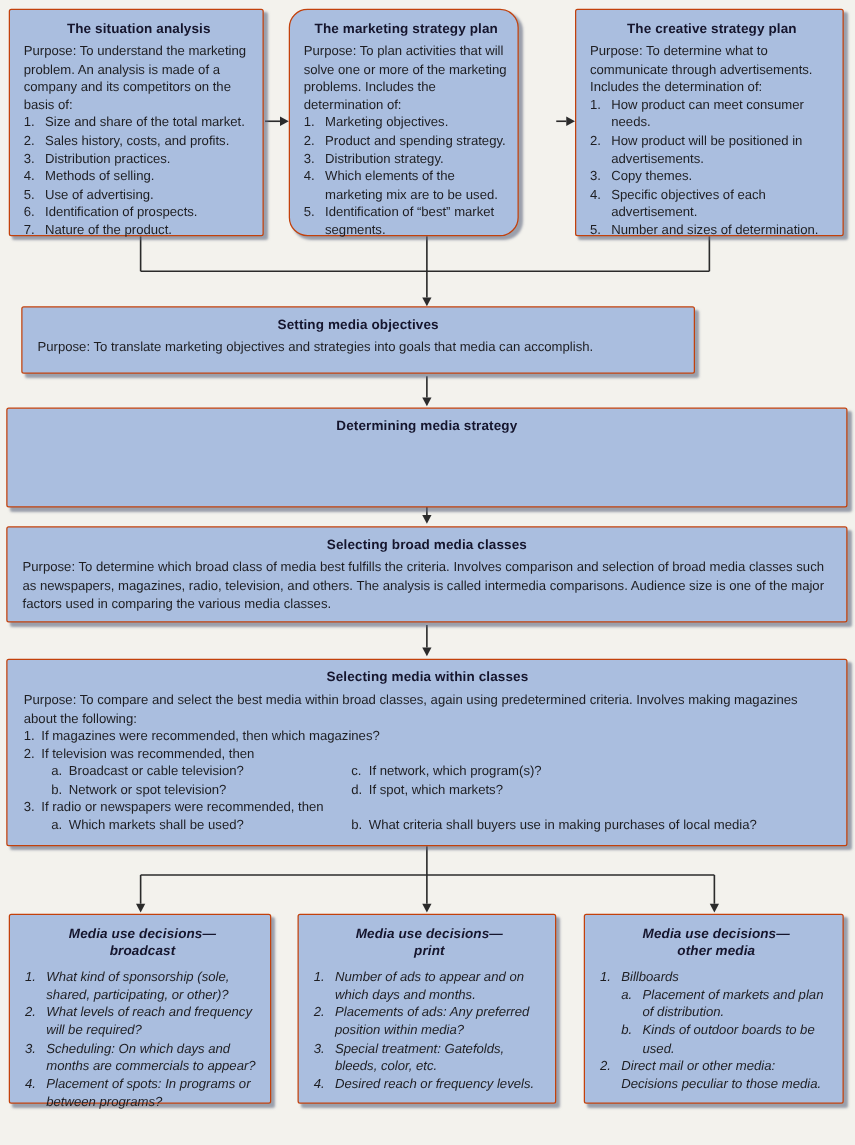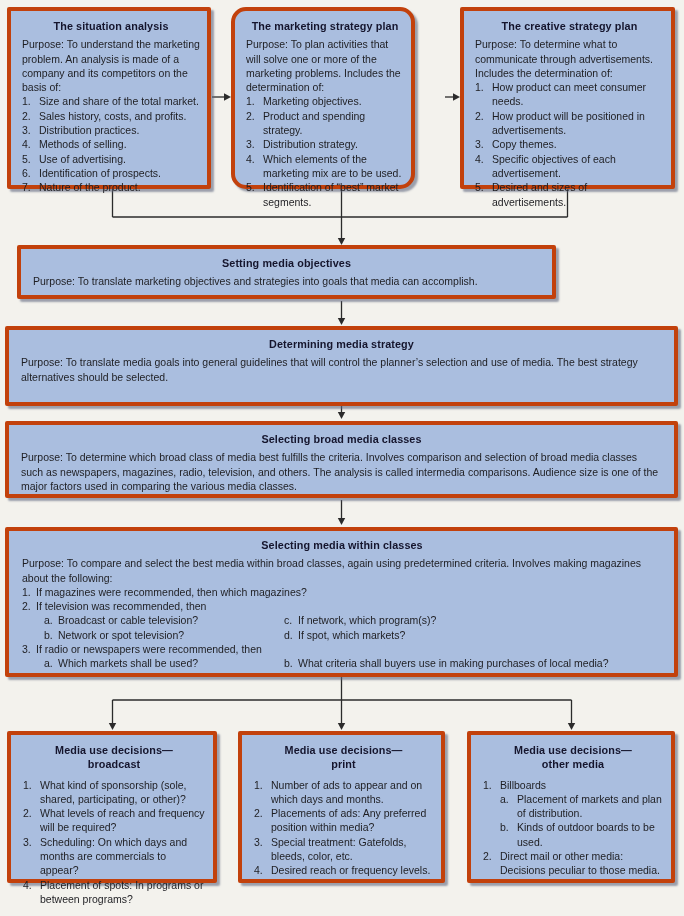--- a/index.html
+++ b/index.html
@@ -8,32 +8,32 @@
     background:#f3f2ed; overflow:hidden;
     font-family:"Liberation Sans", sans-serif;
     color:#1e1e22;
   }
   .wires { position:absolute; left:0; top:0; z-index:1; }
   .wires path, .wires line { stroke:#2b2b2b; stroke-width:1.3; fill:none; }
   .wires polygon { fill:#2b2b2b; stroke:none; }
 
   .box {
     position:absolute; z-index:2; box-sizing:border-box;
-    background:#aabedf; border:4px solid #c2410c; border-radius:2px;
+    background:#aabedf; border:1px solid #c2410c; border-radius:2px;
     box-shadow:3px 3px 2px rgba(95,104,126,0.6);
     font-size:10.5px; line-height:14.3px;
   }
   .title {
     font-weight:bold; text-align:center; color:#15152d;
     font-size:10.8px; margin-bottom:4px; letter-spacing:0.1px;
   }
   .topbox   { padding:8px 7px 0 11px; }
   .fullbox  { padding:7px 12px 0 12px; }
   .withinbox{ padding:7px 12px 0 13px; }
-  .botbox   { padding:8px 8px 0 12px; }
+  .botbox   { padding:8px 8px 0 12px;font-style:italic; }
   .botbox .title { margin-bottom:6px; }
 
   .li { display:flex; align-items:flex-start; }
   .li .m { flex:0 0 17px; }
   .withinbox .li .m { flex:0 0 14px; }
   .li .t { flex:1 1 auto; }
   .li.sub { margin-left:17px; }
 
   .subrow { position:relative; margin-left:22px; }
   .subrow .colright { position:absolute; left:240px; top:0; right:-230px; }
@@ -185,33 +185,32 @@
           <span class="t">Copy themes.</span>
         </div>
 
         <div class="li">
           <span class="m">4.</span>
           <span class="t">Specific objectives of each advertisement.</span>
         </div>
 
         <div class="li">
           <span class="m">5.</span>
-          <span class="t">Desired and sizes of advertisements.</span>
+          <span class="t">Number and sizes of determination.</span>
         </div>
       </div>
   </div>
 
   <div class="box fullbox" style="left:17px; top:245px; width:539px; height:54px;">
     <div class="title">Setting media objectives</div>
     <div>Purpose: To translate marketing objectives and strategies into goals that media can accomplish.</div>
   </div>
 
   <div class="box fullbox" style="left:5px; top:326px; width:673px; height:80px;">
     <div class="title">Determining media strategy</div>
-    <div>Purpose: To translate media goals into general guidelines that will control the planner’s selection and use of media. The best strategy alternatives should be selected.</div>
   </div>
 
   <div class="box fullbox" style="left:5px; top:421px; width:673px; height:77px;">
     <div class="title">Selecting broad media classes</div>
     <div>Purpose: To determine which broad class of media best fulfills the criteria. Involves comparison and selection of broad media classes such as newspapers, magazines, radio, television, and others. The analysis is called intermedia comparisons. Audience size is one of the major factors used in comparing the various media classes.</div>
   </div>
 
   <div class="box withinbox" style="left:5px; top:527px; width:673px; height:150px;">
     <div class="title">Selecting media within classes</div>
     <div>Purpose: To compare and select the best media within broad classes, again using predetermined criteria. Involves making magazines about the following:</div>

